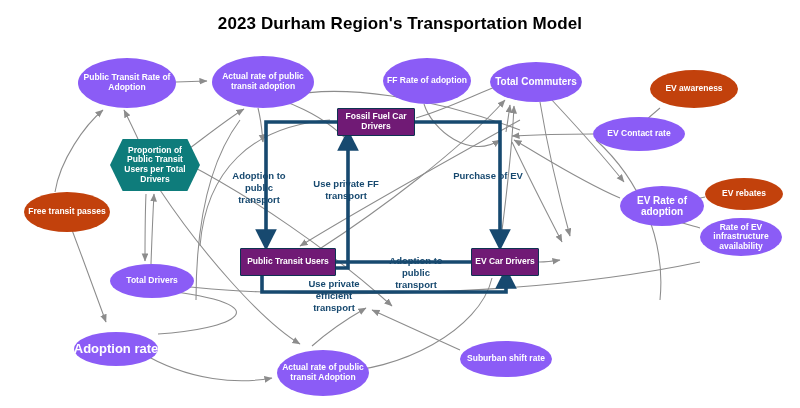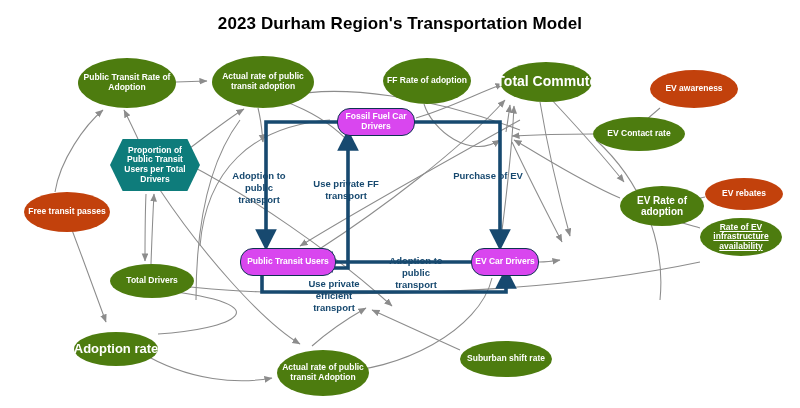--- a/index.html
+++ b/index.html
@@ -27,30 +27,30 @@
     position:absolute;
     display:flex;align-items:center;justify-content:center;
     text-align:center;
     color:#ffffff;
     font-weight:bold;
     line-height:1.12;
     box-sizing:border-box;
     user-select:none;
   }
   .ellipse{border-radius:50%;}
-  .brown{background:#4d7c0f;}
+  .brown{background:#8b5cf6;}
   .grey{background:#c2410c;}
   .teal{
     background:#0e7c7b;
     clip-path:polygon(14% 0%, 86% 0%, 100% 50%, 86% 100%, 14% 100%, 0% 50%);
   }
   .stockbox{
-    background:#d946ef;
+    background:#701a75;
     border:1px solid #0e3352;
-    border-radius:13px;
+    border-radius:1px;
   }
   .node span{display:block;width:108%;}
   .ov{overflow:visible;white-space:nowrap;}
 
   .flowlabel{
     position:absolute;
     color:#17496f;
     font-weight:bold;
     font-size:9.5px;
     line-height:1.25;
@@ -204,42 +204,42 @@
   </div>
 
   <div class="node ellipse brown" style="left:212px;top:56px;width:102px;height:52px;font-size:8.5px;">
     <span>Actual rate of public transit adoption</span>
   </div>
 
   <div class="node ellipse brown" style="left:383px;top:58px;width:88px;height:46px;font-size:8.5px;">
     <span>FF Rate of adoption</span>
   </div>
 
-  <div class="node ellipse brown" style="left:500px;top:62px;width:92px;height:40px;font-size:14px;">
+  <div class="node ellipse brown" style="left:490px;top:62px;width:92px;height:40px;font-size:10px;">
     <span class="ov">Total Commuters</span>
   </div>
 
   <div class="node ellipse grey" style="left:650px;top:70px;width:88px;height:38px;font-size:8.5px;">
     <span class="ov">EV awareness</span>
   </div>
 
   <div class="node ellipse brown" style="left:593px;top:117px;width:92px;height:34px;font-size:8.5px;">
     <span class="ov">EV Contact rate</span>
   </div>
 
   <div class="node ellipse grey" style="left:705px;top:178px;width:78px;height:32px;font-size:8.5px;">
     <span class="ov">EV rebates</span>
   </div>
 
   <div class="node ellipse brown" style="left:620px;top:186px;width:84px;height:40px;font-size:10px;">
     <span>EV Rate of adoption</span>
   </div>
 
   <div class="node ellipse brown" style="left:700px;top:218px;width:82px;height:38px;font-size:8.5px;">
-    <span style="width:126%;text-decoration:underline;">Rate of EV infrastructure availability</span>
+    <span style="width:126%;">Rate of EV infrastructure availability</span>
   </div>
 
 
   <div class="node ellipse grey" style="left:24px;top:192px;width:86px;height:40px;font-size:8.5px;">
     <span>Free transit passes</span>
   </div>
 
   <div class="node teal" style="left:110px;top:139px;width:90px;height:52px;font-size:8.5px;">
     <span style="width:82%;">Proportion of Public Transit Users per Total Drivers</span>
   </div>

